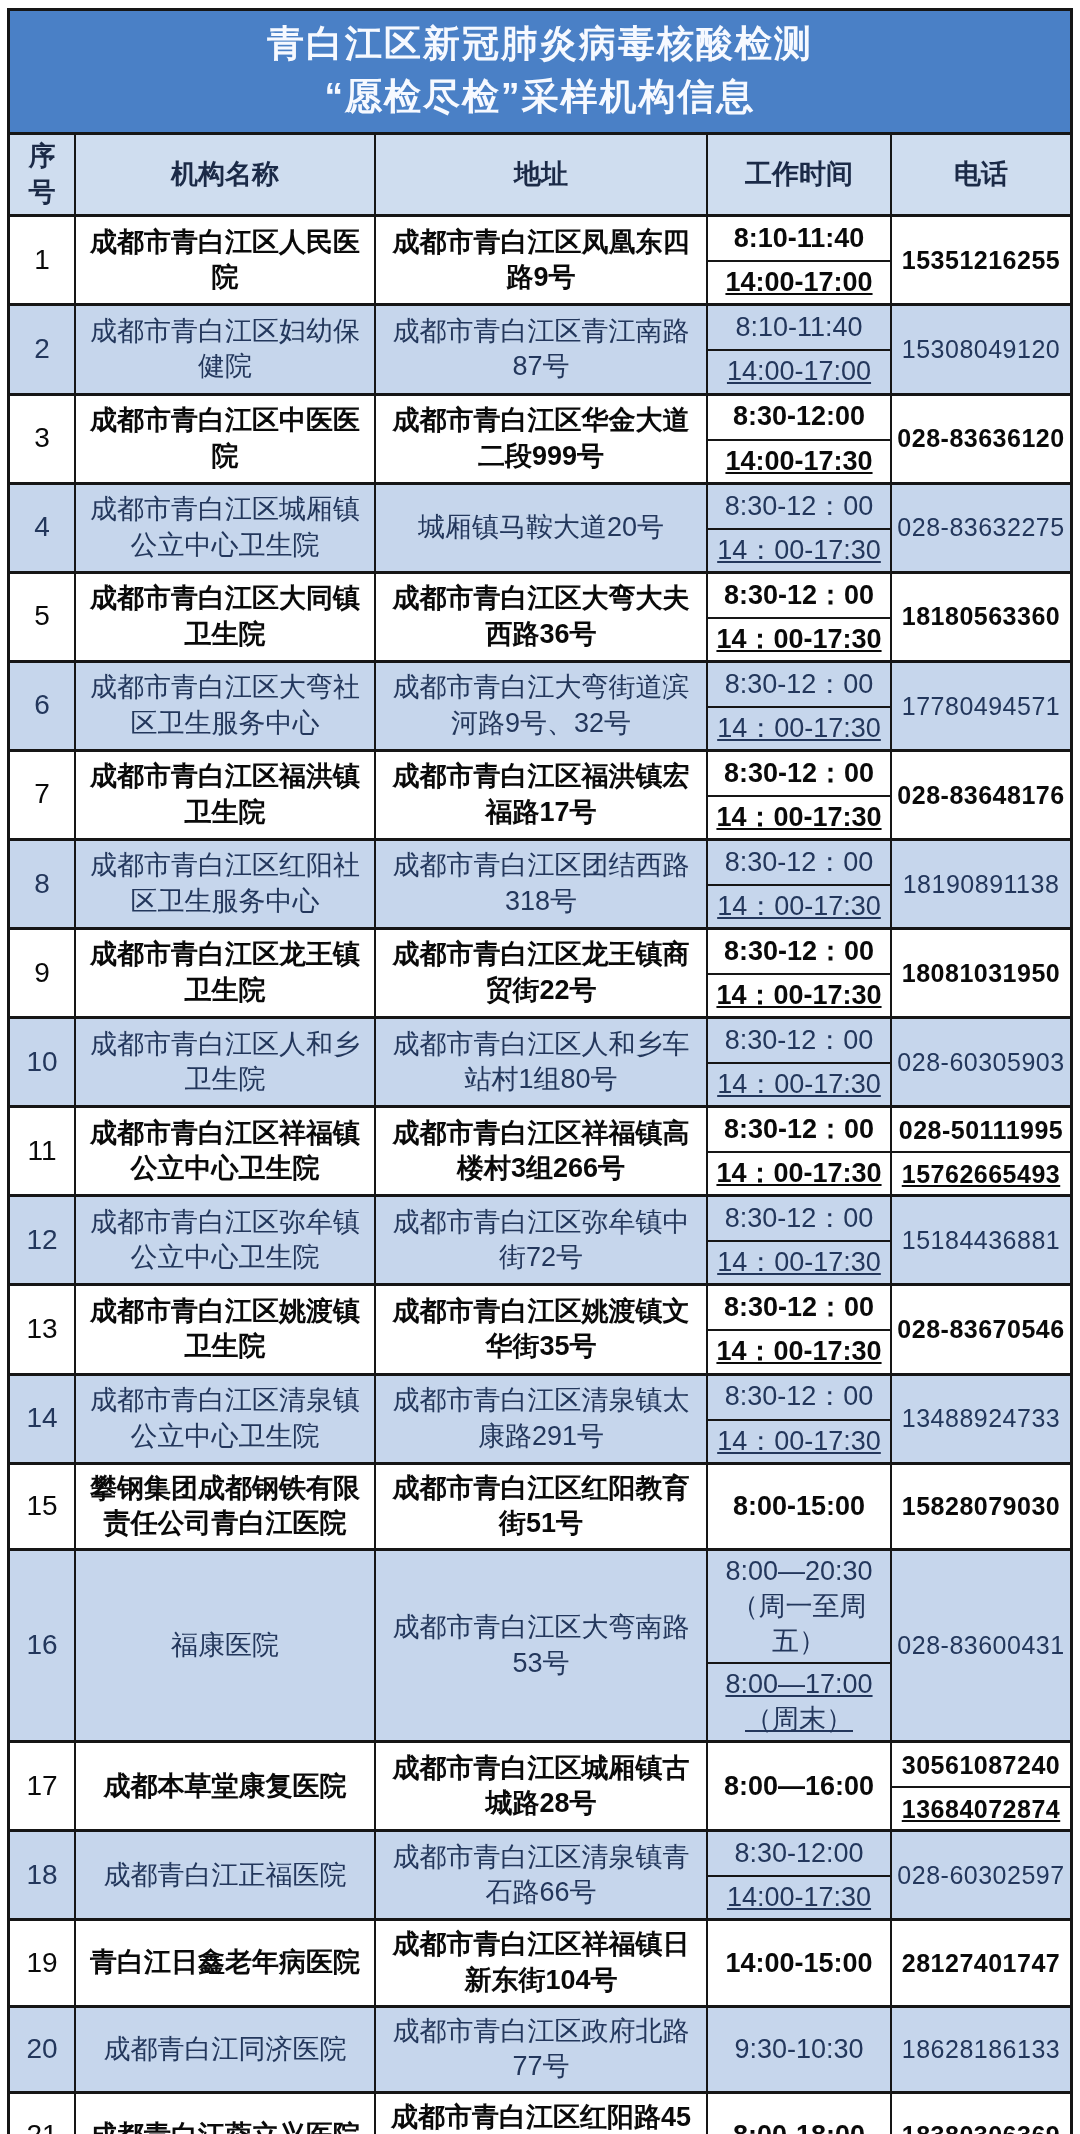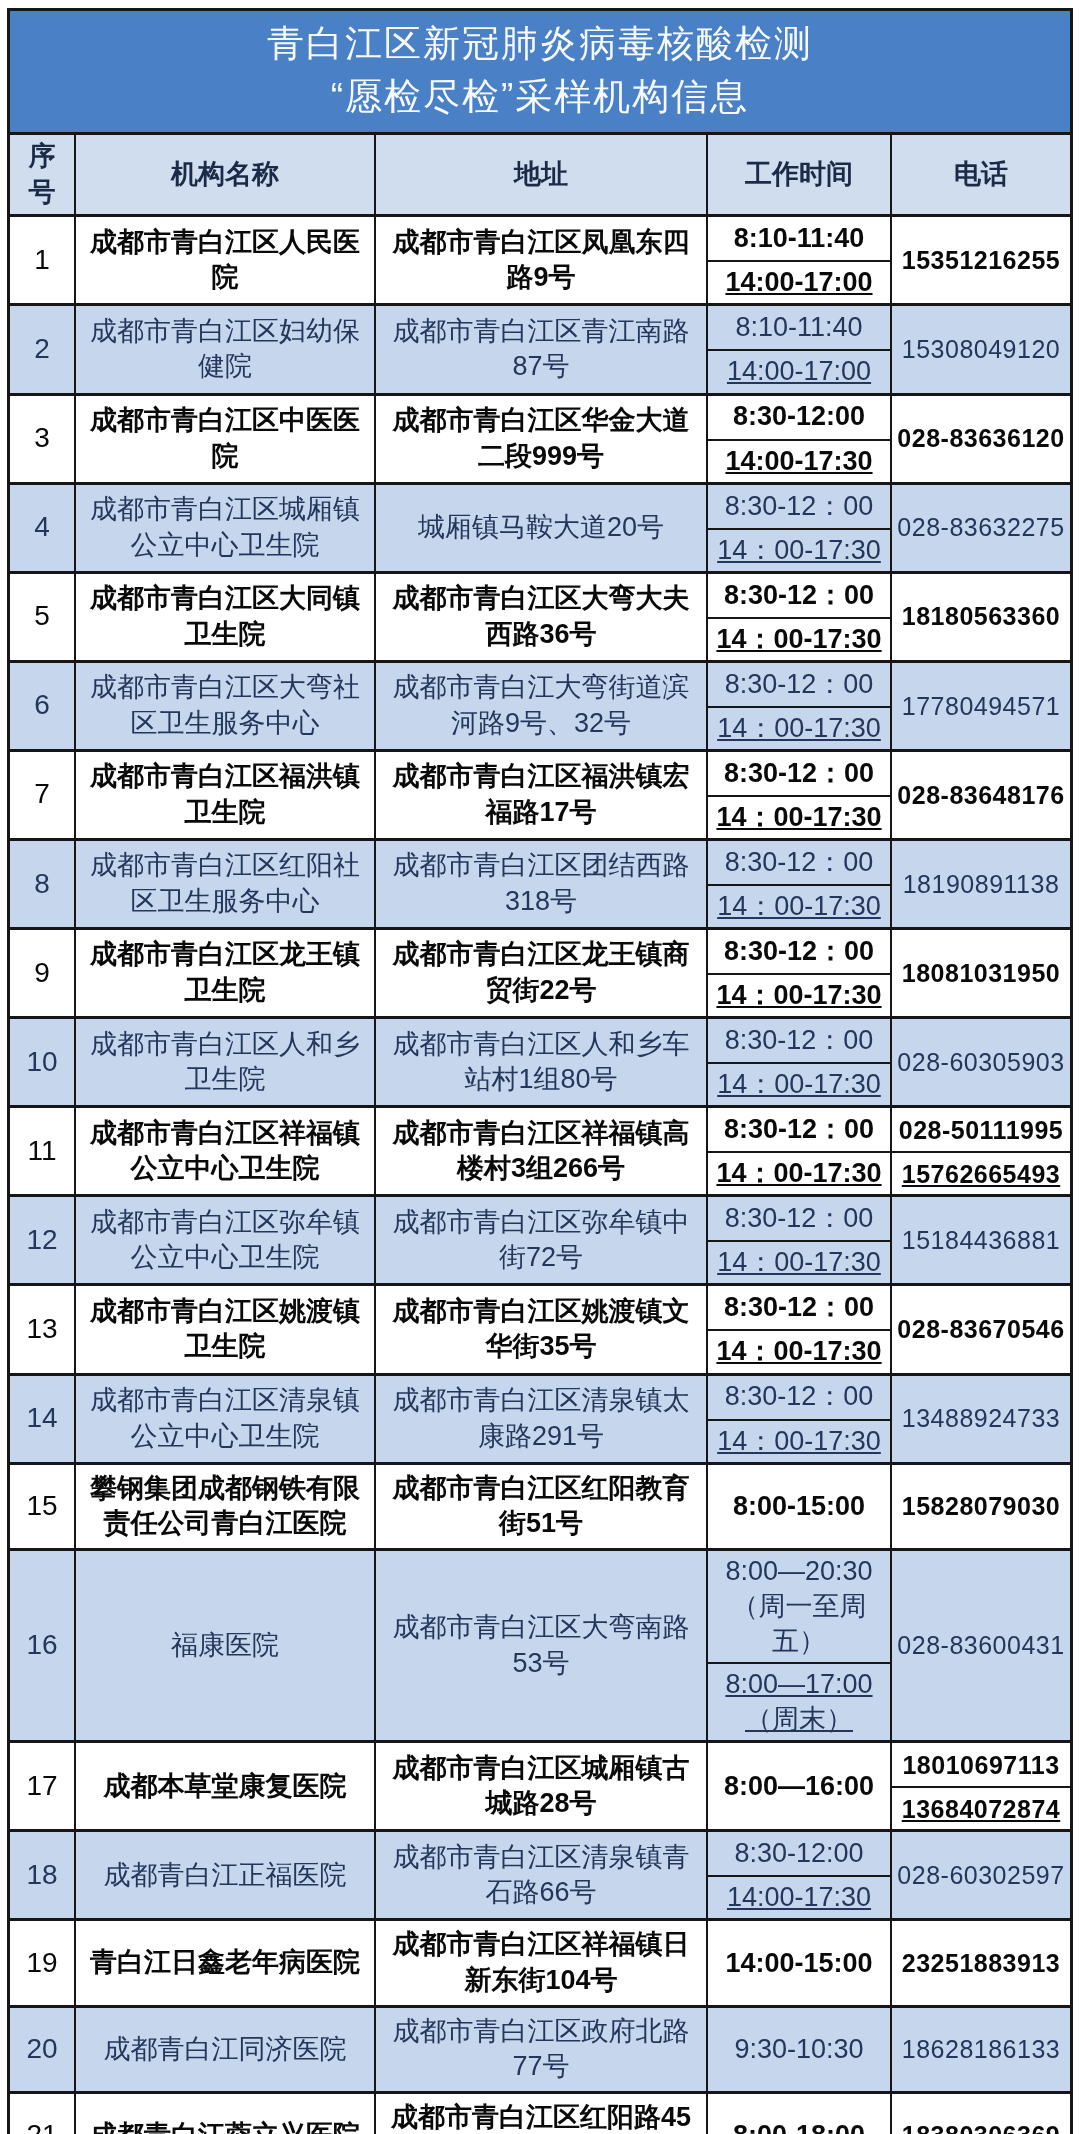--- a/index.html
+++ b/index.html
@@ -21,21 +21,21 @@
     font-family:"Liberation Sans","DejaVu Sans",sans-serif;
   }
   .frame{
     margin:8px 7px;
     border:3px solid var(--border);
   }
   .title-block{
     background:var(--title-bg);
     color:var(--title-text);
     text-align:center;
-    font-weight:normal;
+    font-weight:bold;
     font-size:37px;
     line-height:1.42;
     padding:7px 0 9px;
     letter-spacing:2px;
   }
   .grid-row{
     display:grid;
     grid-template-columns:64px 300px 332px 184px auto;
   }
   .thead{
@@ -309,21 +309,21 @@
   </div>
 
   <div class="grid-row row plain">
     <div class="cell num">17</div>
     <div class="cell name">成都本草堂康复医院</div>
     <div class="cell addr">成都市青白江区城厢镇古城路28号</div>
     <div class="cell time-col">
           <div class="slot">8:00—16:00</div>
         </div>
     <div class="cell phone-col">
-          <div class="slot">18010697113</div>
+          <div class="slot">30561087240</div>
           <div class="slot">13684072874</div>
         </div>
   </div>
 
   <div class="grid-row row shaded">
     <div class="cell num">18</div>
     <div class="cell name">成都青白江正福医院</div>
     <div class="cell addr">成都市青白江区清泉镇青石路66号</div>
     <div class="cell time-col">
           <div class="slot">8:30-12:00</div>
@@ -335,21 +335,21 @@
   </div>
 
   <div class="grid-row row plain">
     <div class="cell num">19</div>
     <div class="cell name">青白江日鑫老年病医院</div>
     <div class="cell addr">成都市青白江区祥福镇日新东街104号</div>
     <div class="cell time-col">
           <div class="slot">14:00-15:00</div>
         </div>
     <div class="cell phone-col">
-          <div class="slot">23251883913</div>
+          <div class="slot">28127401747</div>
         </div>
   </div>
 
   <div class="grid-row row shaded">
     <div class="cell num">20</div>
     <div class="cell name">成都青白江同济医院</div>
     <div class="cell addr">成都市青白江区政府北路77号</div>
     <div class="cell time-col">
           <div class="slot">9:30-10:30</div>
         </div>

